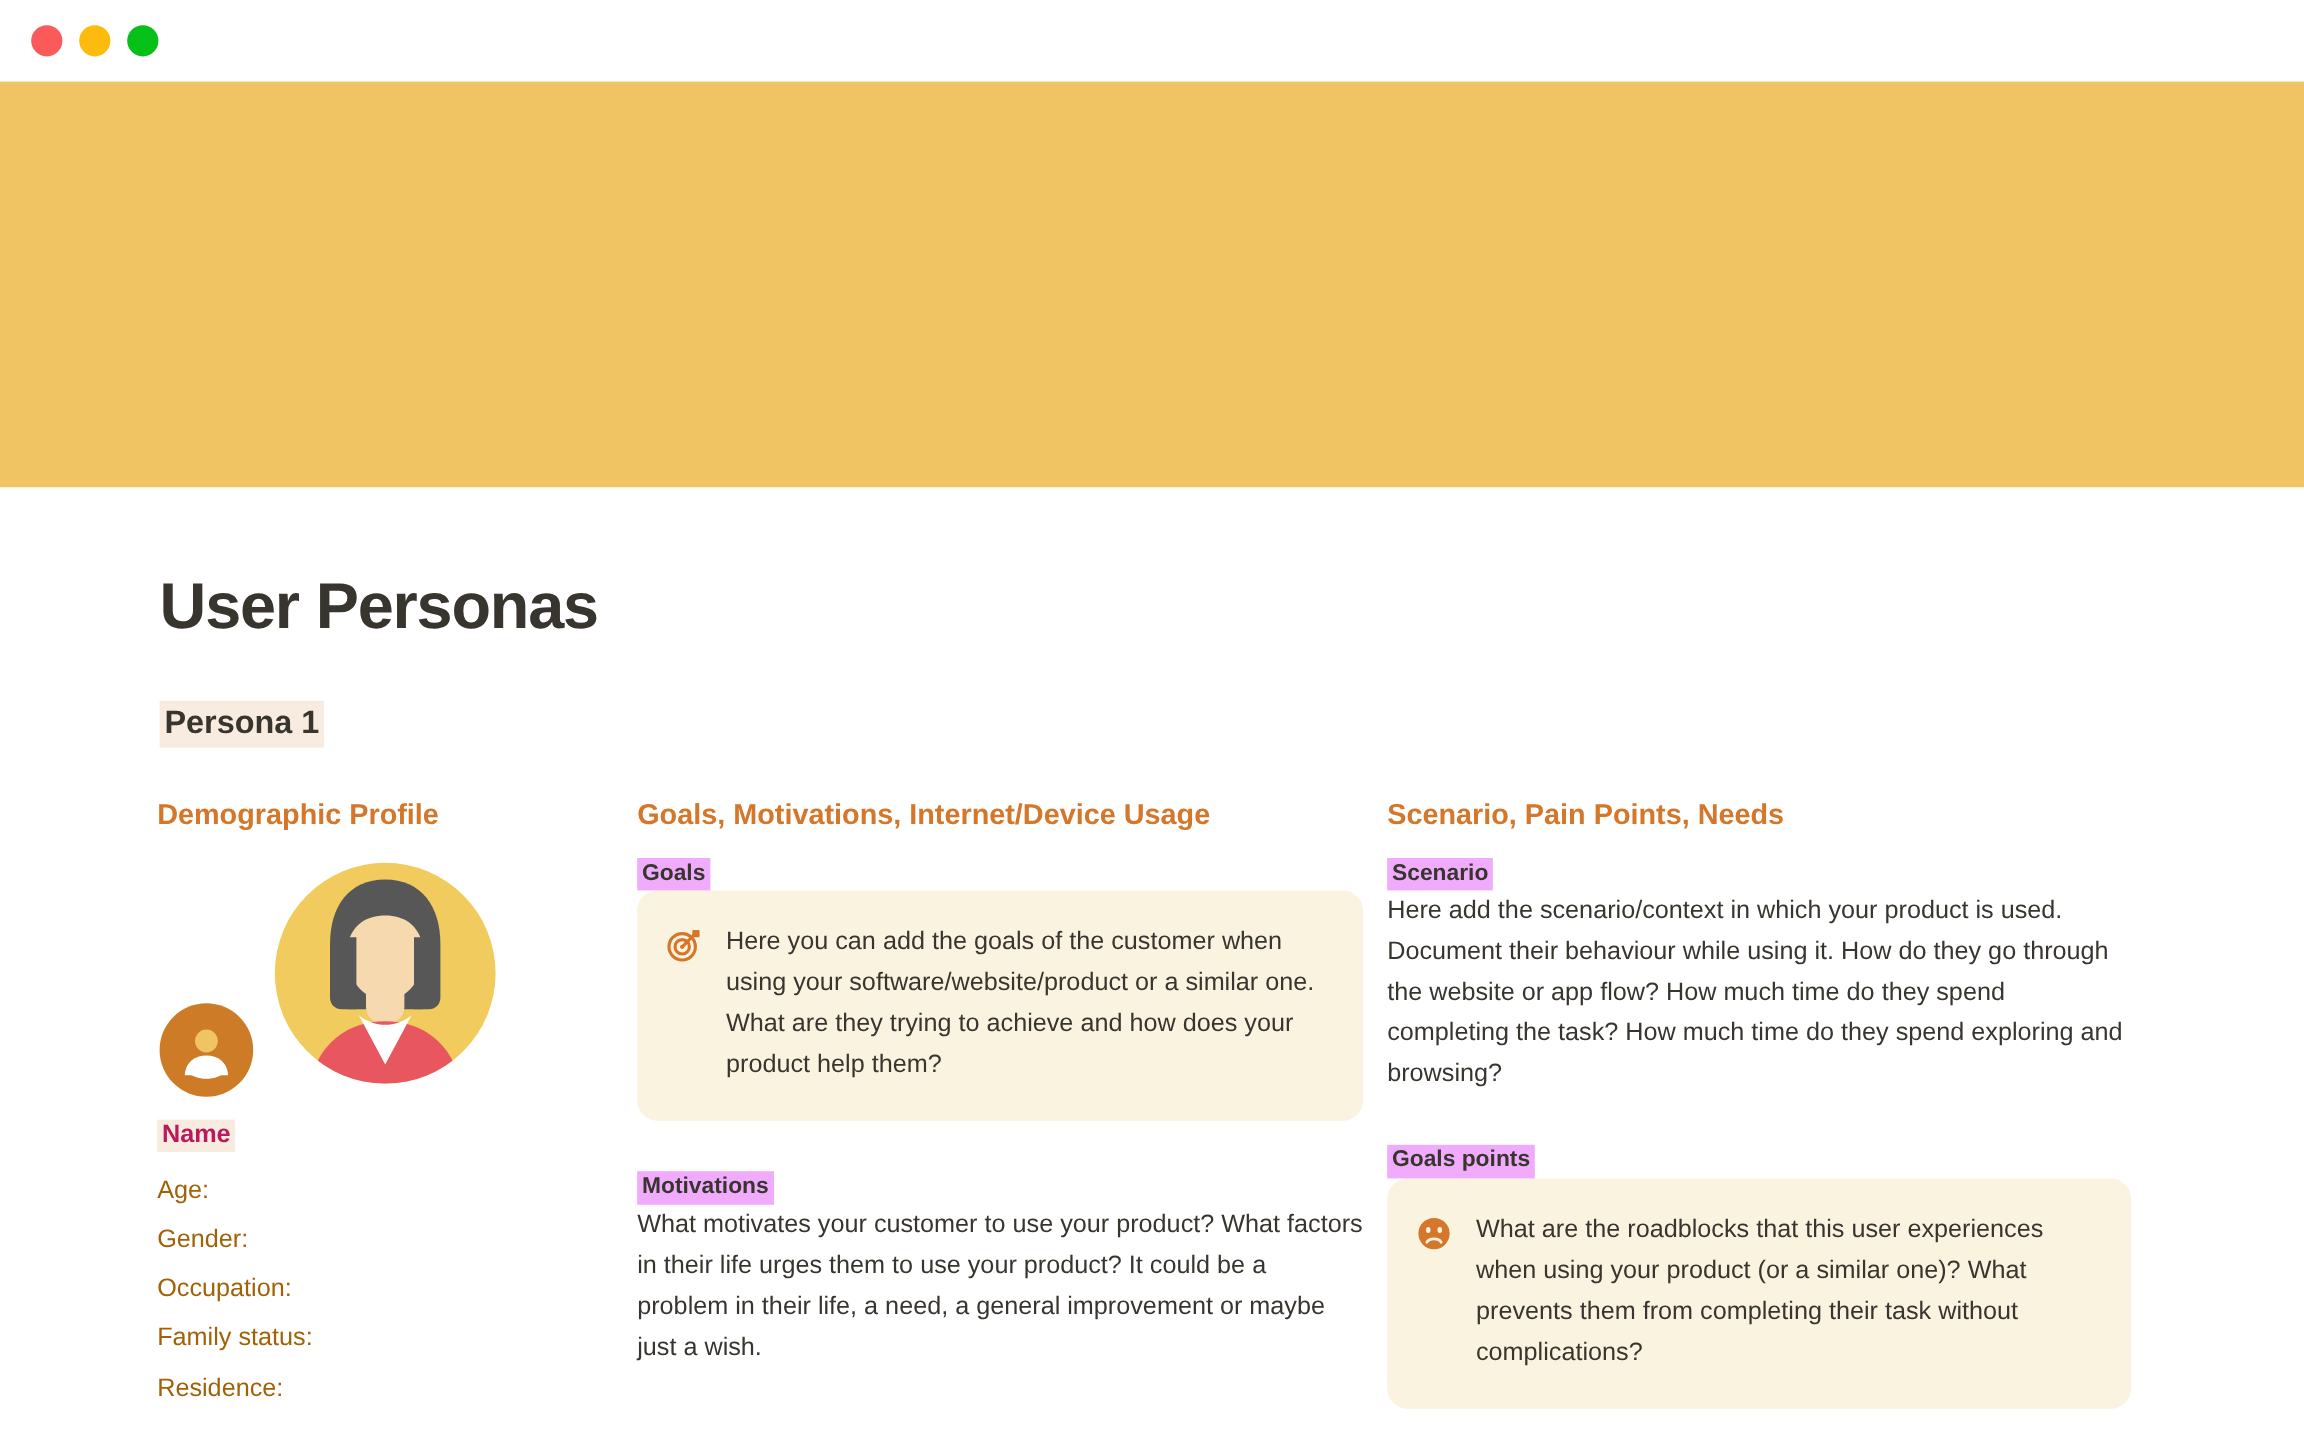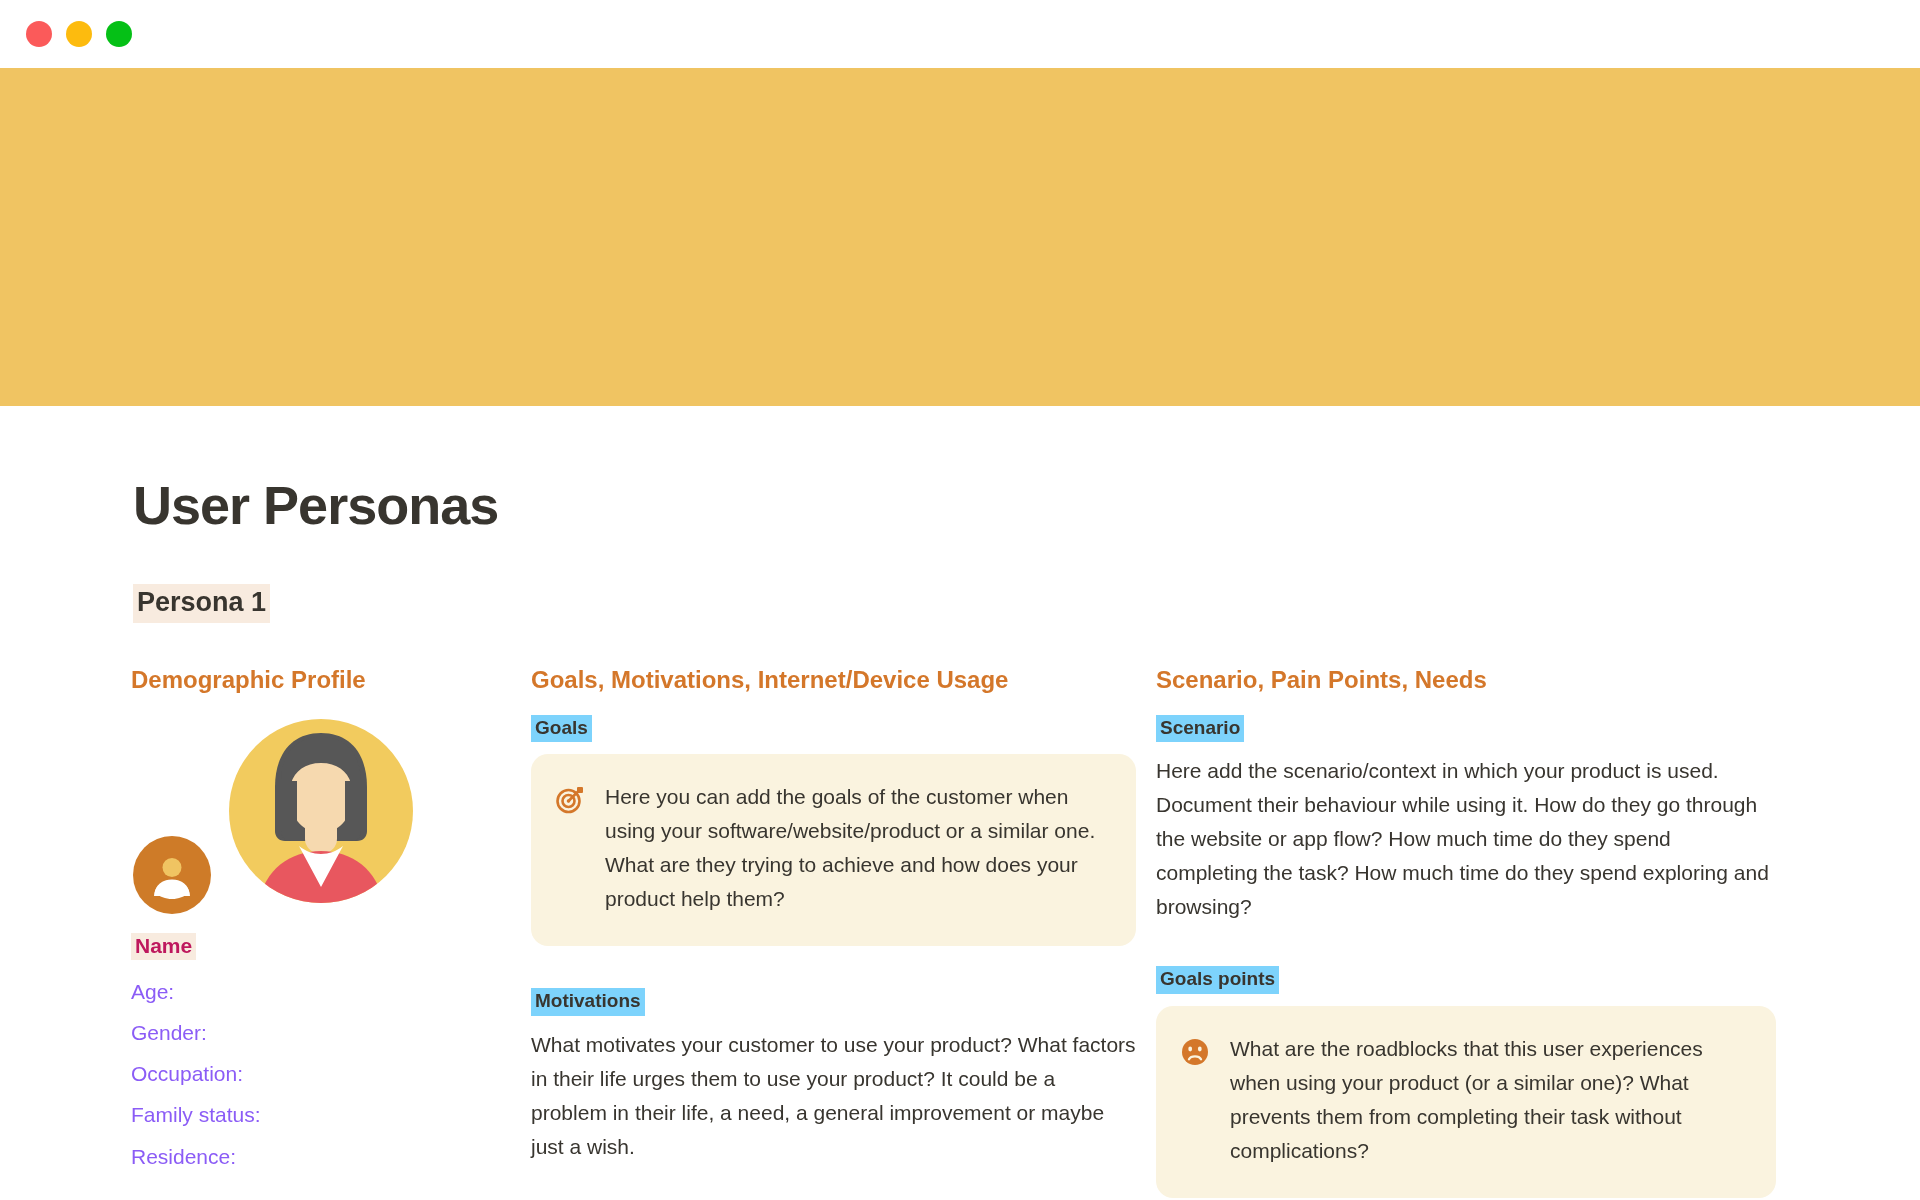--- a/index.html
+++ b/index.html
@@ -97,24 +97,23 @@
     color: #D4772A;
     margin-bottom: 20px;
     line-height: 1.2;
   }
 
   .sub-heading {
     display: inline-block;
     font-size: 19px;
     font-weight: bold;
     color: #38352F;
-    background: #7dd3fc;
+    background: #f0abfc;
     padding: 1px 4px 2px 4px;
     line-height: 1.3;
-    margin-bottom: 12px;
   }
   .sub-heading.gap-top { margin-top: 42px; }
 
   .body-text {
     font-size: 21px;
     line-height: 1.62;
     color: #38352F;
   }
 
   
@@ -131,21 +130,21 @@
     display: inline-block;
     font-size: 21px;
     font-weight: bold;
     color: #be185d;
     background: #F8EBDF;
     padding: 1px 4px 2px 4px;
     margin-bottom: 14px;
   }
   .demo-row {
     font-size: 21px;
-    color: #8b5cf6;
+    color: #a16207;
     line-height: 1.68;
     margin-bottom: 6px;
   }
 
   
   .callout {
     background: #FAF3DF;
     border-radius: 17px;
     padding: 26px 26px 30px 24px;
     display: flex;

